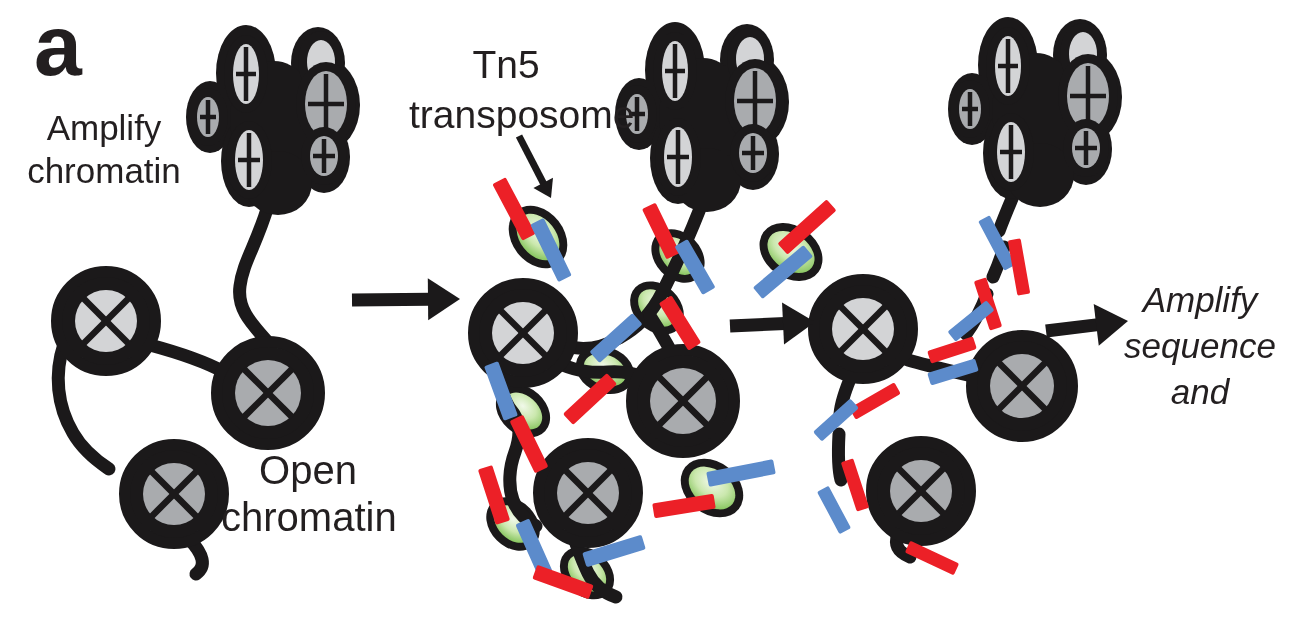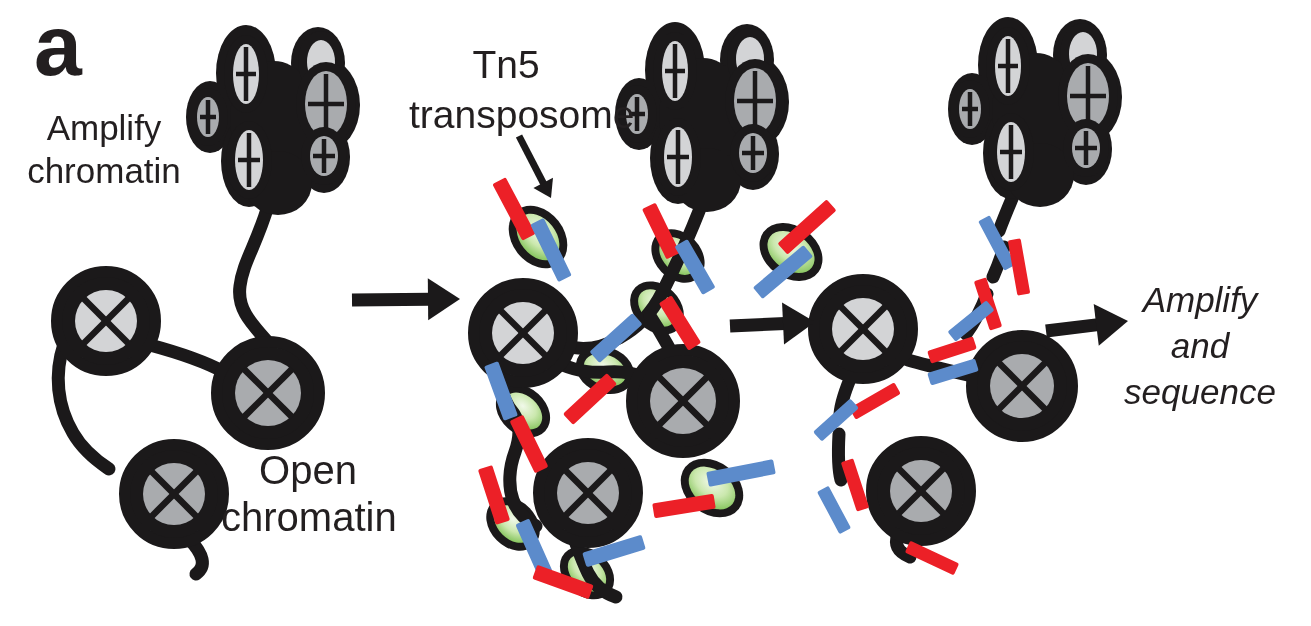--- a/index.html
+++ b/index.html
@@ -318,16 +318,16 @@
     <span>chromatin</span>
   </div>
 
   <div class="lbl lbl-tn5">
     <span>Tn5</span>
     <span>transposome</span>
   </div>
 
   <div class="lbl lbl-amplify">
     <span>Amplify</span>
+    <span>sequence</span>
     <span>and</span>
-    <span>sequence</span>
   </div>
 </div>
 
 </body></html>

